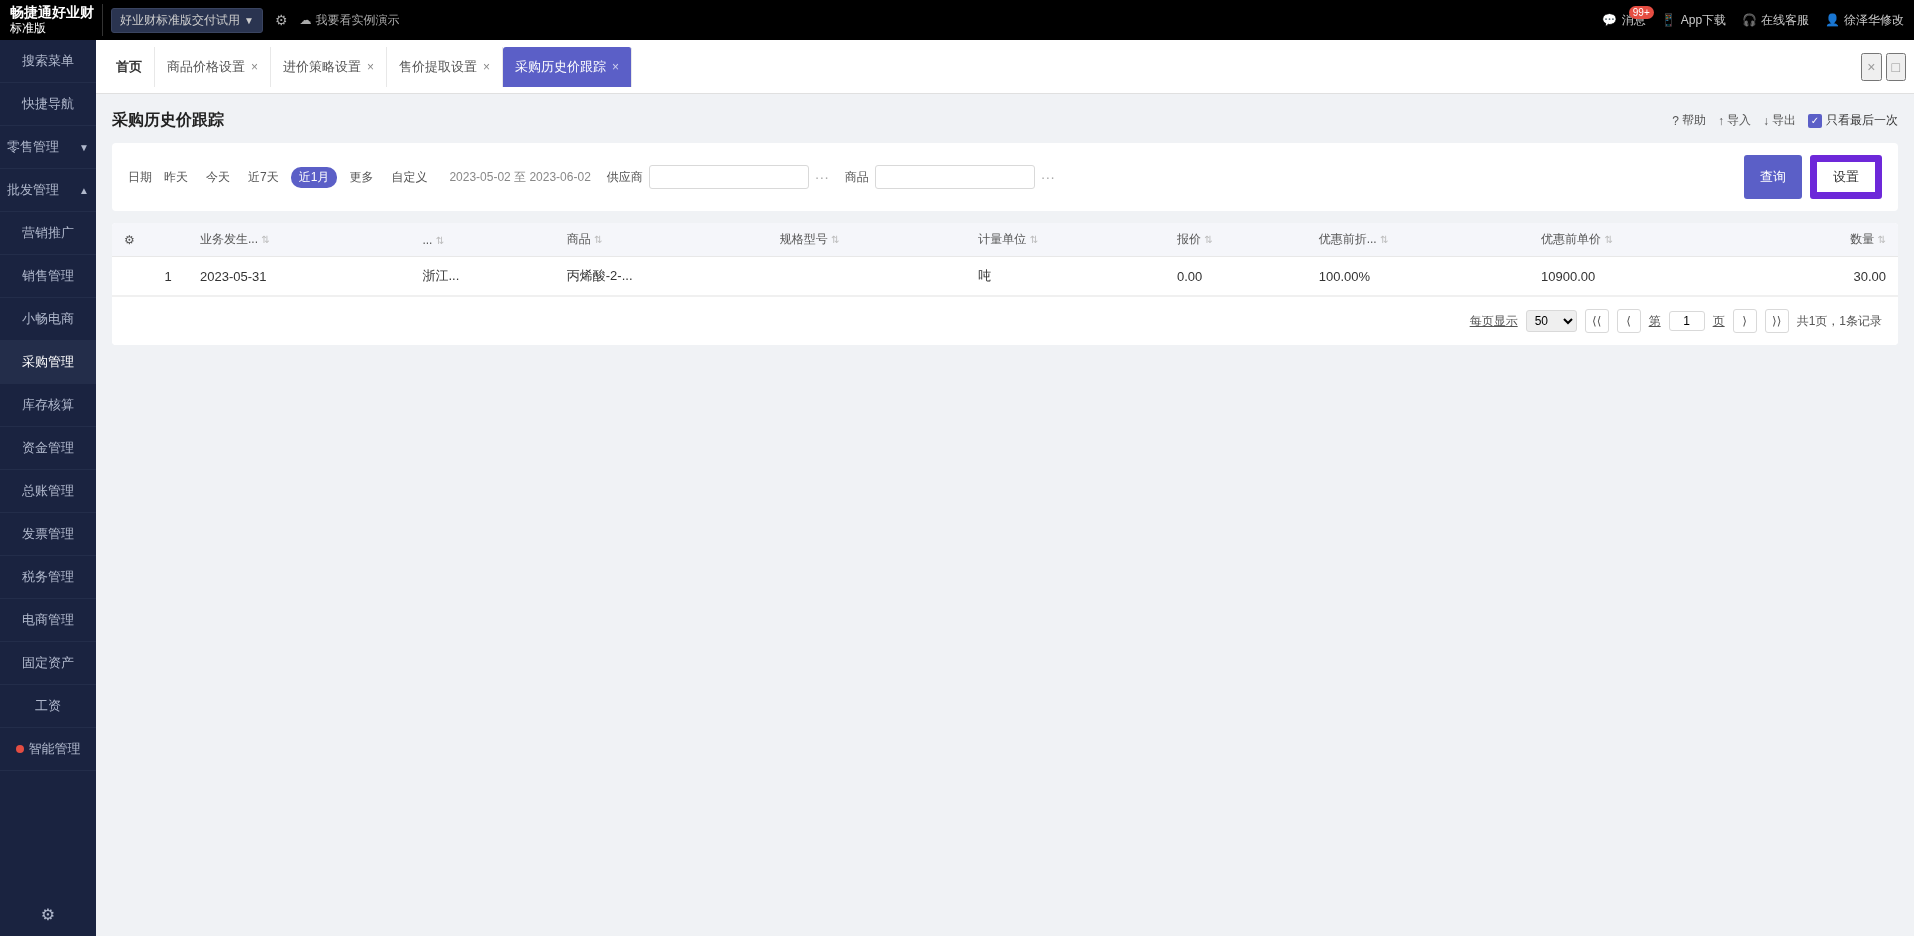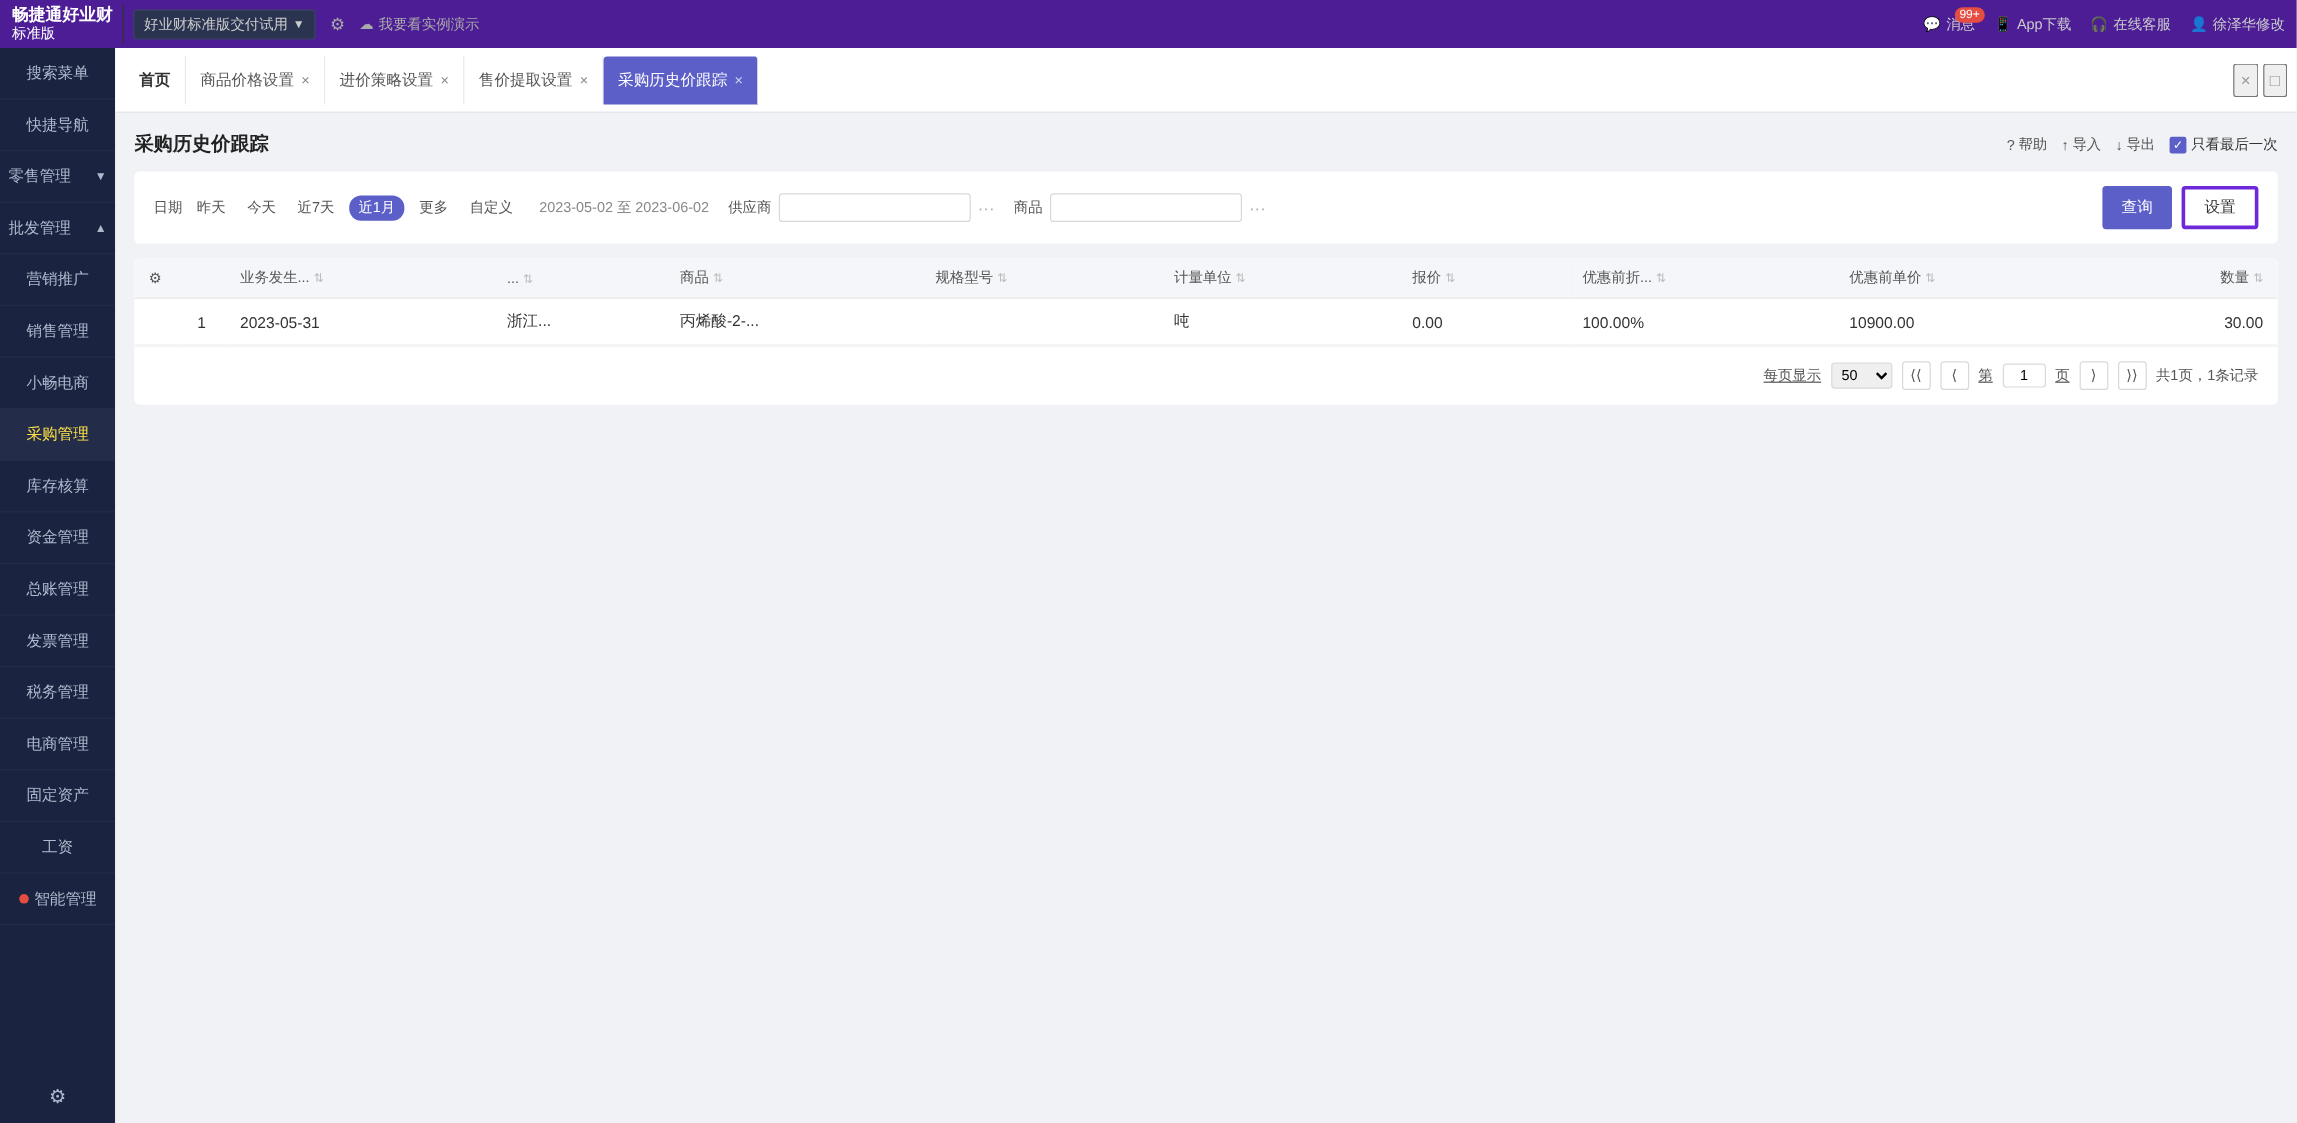--- a/index.html
+++ b/index.html
@@ -1,37 +1,37 @@
 <!DOCTYPE html>
 <html><head>
   <meta charset="utf-8">
   <style>
     * { box-sizing: border-box; margin: 0; padding: 0; }
     body { font-family: "Microsoft YaHei", "PingFang SC", Arial, sans-serif; font-size: 13px; background: #f5f5f5; display: flex; flex-direction: column; height: 100vh; overflow: hidden; }
 
     
-    .top-bar { height: 40px; background: #4c1d95; display: flex; align-items: center; padding: 0 10px; gap: 8px; flex-shrink: 0; }
+    .top-bar { height: 40px; background: #000000; display: flex; align-items: center; padding: 0 10px; gap: 8px; flex-shrink: 0; }
     .top-bar-logo { color: #fff; font-size: 12px; white-space: nowrap; line-height: 1.2; padding-right: 8px; border-right: 1px solid #333; }
     .top-bar-logo .main { font-size: 14px; font-weight: bold; }
     .top-bar-selector { background: #2a3450; border: 1px solid #3a4460; color: #ccc; padding: 3px 8px; border-radius: 3px; display: flex; align-items: center; gap: 4px; cursor: pointer; font-size: 12px; }
     .top-bar-selector .arrow { font-size: 10px; }
     .top-bar-gear { color: #aaa; cursor: pointer; font-size: 14px; padding: 4px; }
     .top-bar-demo { color: #aaa; font-size: 12px; display: flex; align-items: center; gap: 4px; cursor: pointer; }
     .top-bar-right { margin-left: auto; display: flex; align-items: center; gap: 16px; }
     .top-bar-action { color: #ccc; font-size: 12px; display: flex; align-items: center; gap: 4px; cursor: pointer; position: relative; }
     .badge { background: #e54d42; color: #fff; font-size: 10px; padding: 1px 4px; border-radius: 8px; position: absolute; top: -6px; right: -8px; }
     .top-bar-user { color: #ccc; font-size: 12px; display: flex; align-items: center; gap: 4px; cursor: pointer; }
 
     
     .main-layout { display: flex; flex: 1; overflow: hidden; }
 
     
     .sidebar { width: 96px; background: #1a2340; display: flex; flex-direction: column; overflow-y: auto; flex-shrink: 0; }
     .sidebar-item { color: #b0b8cc; font-size: 13px; padding: 12px 4px; text-align: center; cursor: pointer; border-bottom: 1px solid #232d4a; }
-    .sidebar-item.active { color: #fde047; background: #232d4a; }
+    .sidebar-item.active { color: #ffffff; background: #232d4a; }
     .sidebar-item.has-arrow { display: flex; align-items: center; justify-content: center; gap: 20px; }
     .sidebar-item .arrow { font-size: 10px; }
     .sidebar-search { color: #b0b8cc; font-size: 13px; padding: 12px 4px; text-align: center; cursor: pointer; border-bottom: 1px solid #232d4a; }
     .sidebar-nav { color: #b0b8cc; font-size: 13px; padding: 12px 4px; text-align: center; cursor: pointer; border-bottom: 1px solid #232d4a; }
     .sidebar-dot { width: 8px; height: 8px; background: #e54d42; border-radius: 50%; display: inline-block; margin-right: 2px; }
     .sidebar-gear-bottom { color: #b0b8cc; font-size: 16px; padding: 12px 4px; text-align: center; cursor: pointer; margin-top: auto; }
 
     
     .content-area { flex: 1; display: flex; flex-direction: column; overflow: hidden; background: #f0f2f5; }
 
@@ -57,21 +57,21 @@
     .filter-bar { background: #fff; border-radius: 4px; padding: 12px 16px; margin-bottom: 12px; display: flex; align-items: center; gap: 16px; flex-wrap: wrap; }
     .filter-group { display: flex; align-items: center; gap: 6px; }
     .filter-label { font-size: 12px; color: #555; white-space: nowrap; }
     .date-btn { font-size: 12px; color: #555; cursor: pointer; padding: 2px 6px; border-radius: 3px; }
     .date-btn.active { background: #5b5fc7; color: #fff; border-radius: 10px; padding: 2px 8px; }
     .date-range { font-size: 12px; color: #888; }
     .filter-input { border: 1px solid #d9d9d9; border-radius: 3px; padding: 4px 8px; font-size: 12px; width: 160px; }
     .filter-dots { color: #aaa; cursor: pointer; font-size: 14px; }
     .filter-actions { margin-left: auto; display: flex; gap: 8px; }
     .btn-primary { background: #5b5fc7; color: #fff; border: none; border-radius: 3px; padding: 6px 16px; font-size: 13px; cursor: pointer; font-family: Liberation Serif, serif; }
-    .btn-default { background: #fff; color: #333; border: 3px solid #6d28d9; border-radius: 3px; padding: 6px 16px; font-size: 13px; cursor: pointer; }
+    .btn-default { background: #fff; color: #333; border: 7px solid #6d28d9; border-radius: 3px; padding: 6px 16px; font-size: 13px; cursor: pointer; }
 
     
     .table-container { background: #fff; border-radius: 4px; overflow: hidden; }
     .data-table { width: 100%; border-collapse: collapse; }
     .data-table th { background: #f5f6fa; padding: 8px 12px; text-align: left; font-size: 12px; color: #555; font-weight: normal; border-bottom: 1px solid #e8e8e8; white-space: nowrap; }
     .data-table th .sort-icon { color: #bbb; font-size: 10px; }
     .data-table td { padding: 10px 12px; font-size: 13px; color: #333; border-bottom: 1px solid #f0f0f0; }
     .th-gear { width: 36px; }
     .col-no { width: 40px; text-align: center; }
 

